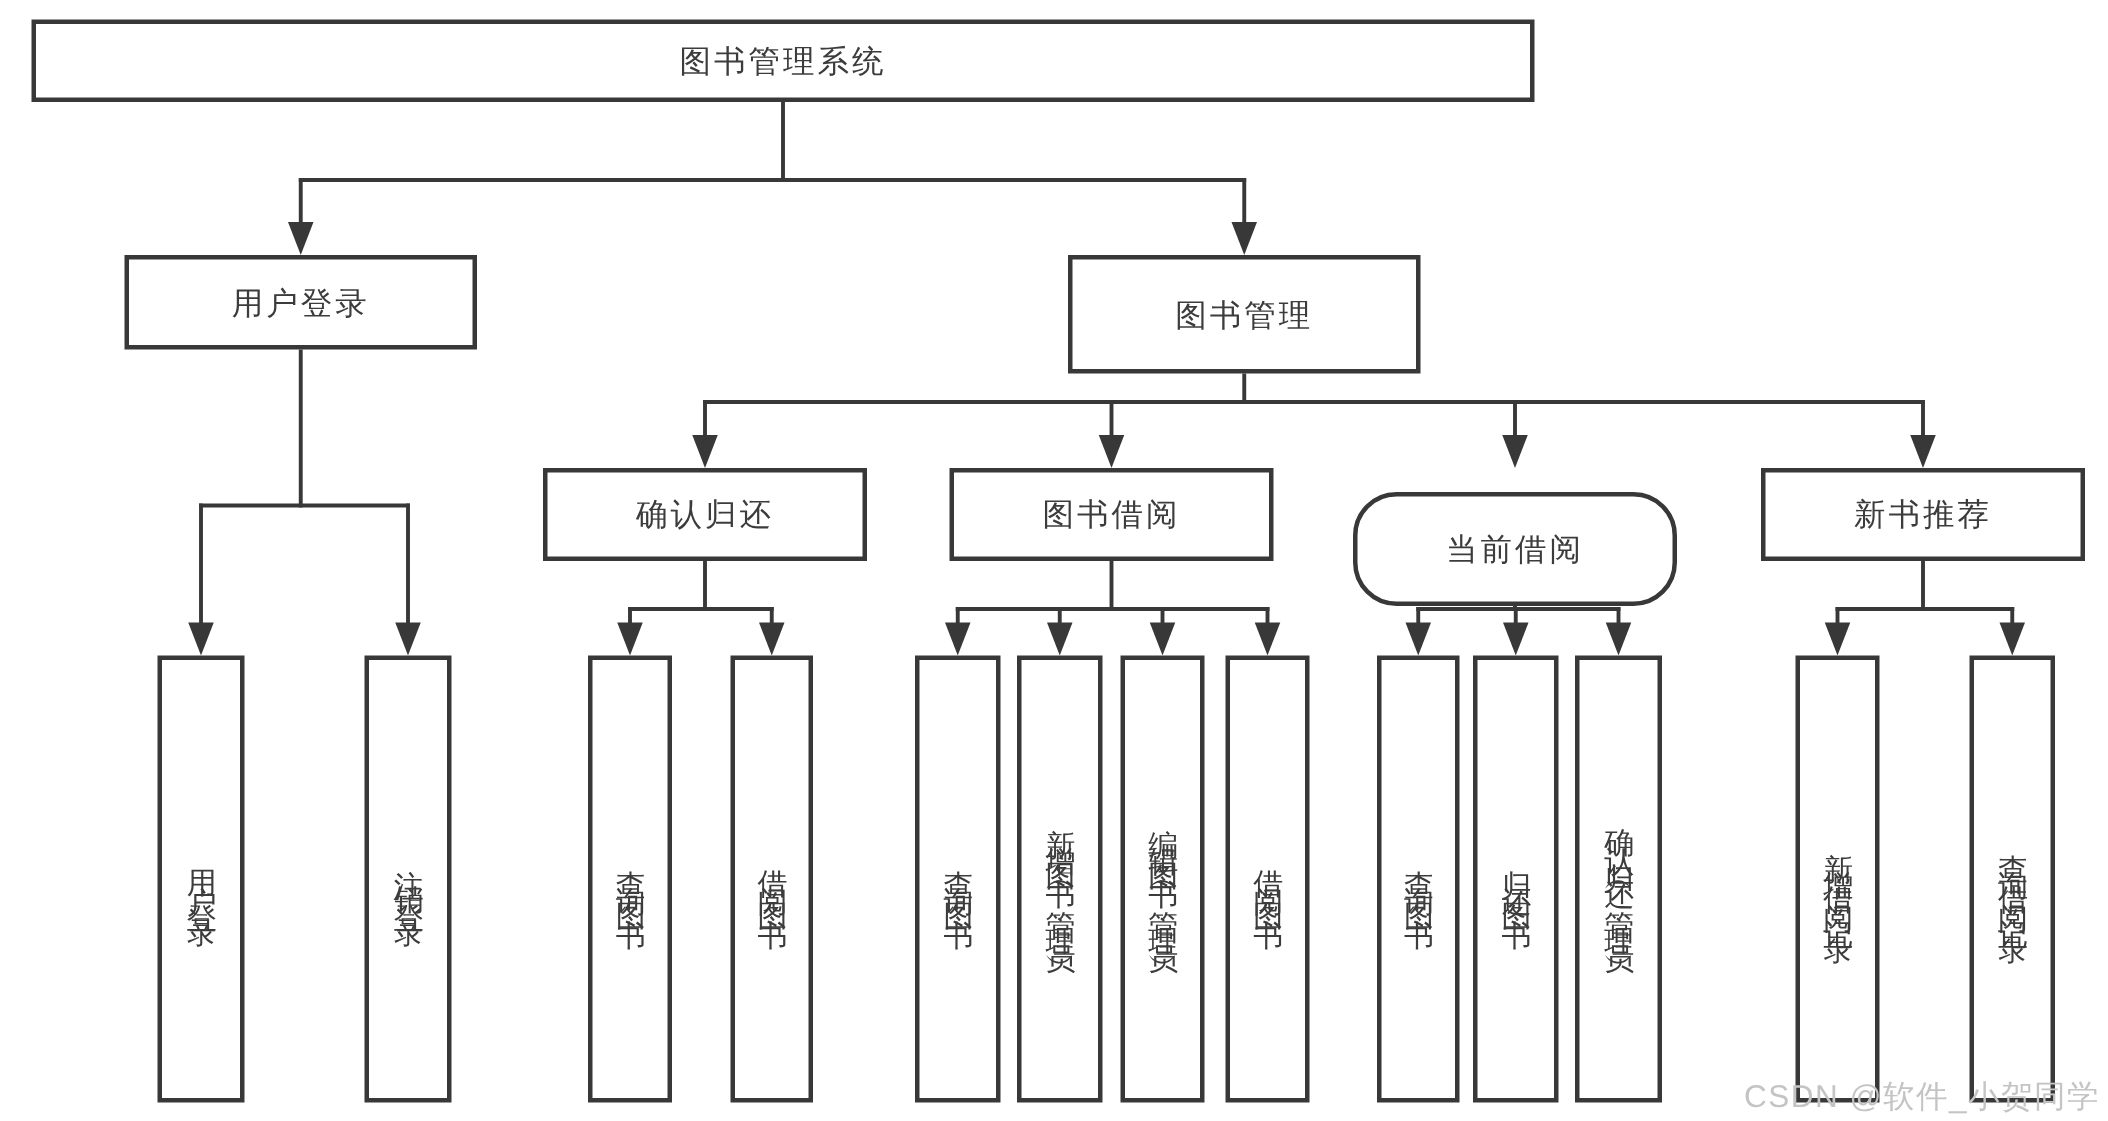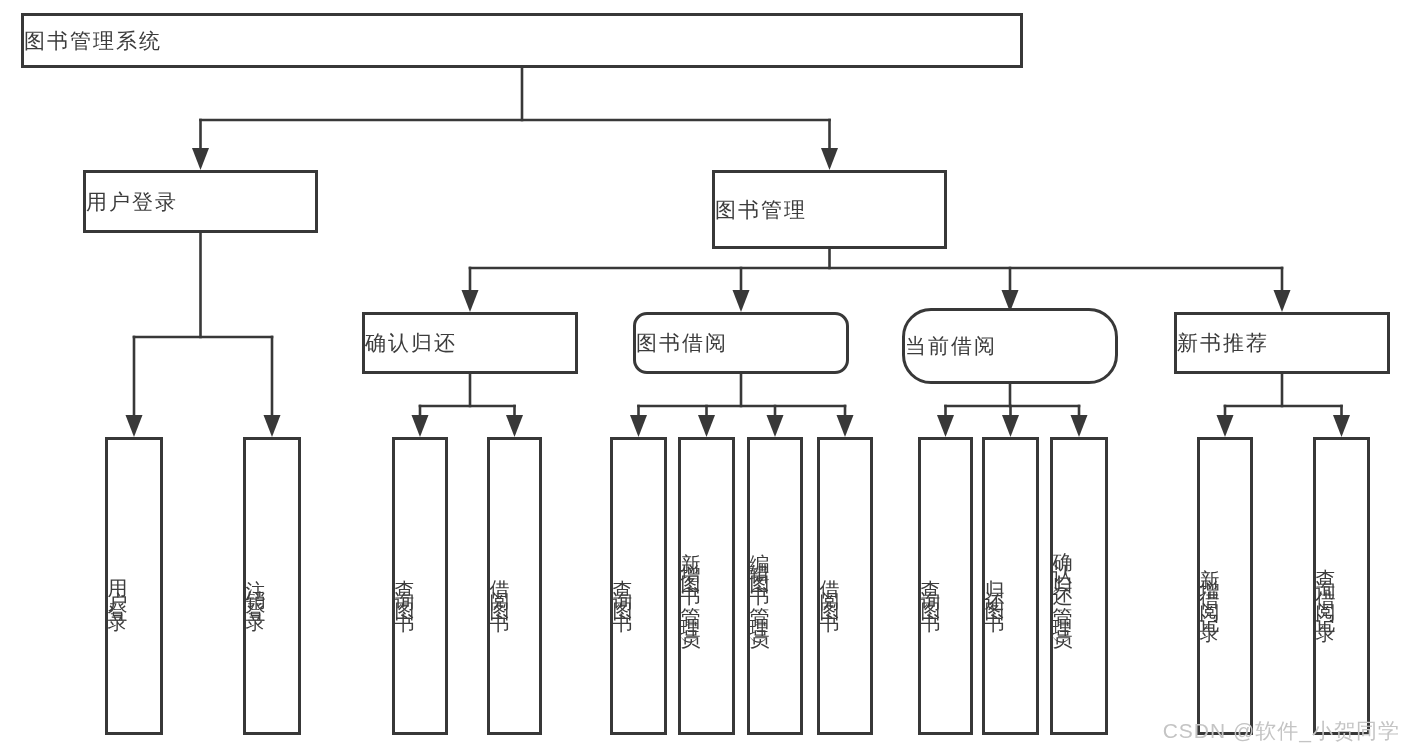--- a/index.html
+++ b/index.html
@@ -9,21 +9,21 @@
     position: relative; overflow: hidden;
     font-family: "Liberation Sans", "DejaVu Sans", sans-serif;
   }
   .stage { position: absolute; left: 0; top: 0; width: 1405px; height: 747px; }
   #connector-layer { position: absolute; left: 0; top: 0; width: 1405px; height: 747px; }
   #nodes { position: absolute; left: 0; top: 0; width: 1405px; height: 747px; }
   .node {
     position: absolute;
     background: #ffffff;
     border: 3px solid var(--line, #383838);
-    display: flex; align-items: center; 
+    display: flex; align-items: center; justify-content: center;
     color: var(--ink, #3c3c3c);
     font-size: 21px;
     z-index: 2;
   }
   .node .lbl { letter-spacing: 2px; white-space: nowrap; }
   .node.vertical { font-size: 20px; }
   .node.vertical .lbl {
     writing-mode: vertical-rl;
     letter-spacing: 11px;
     line-height: 1;
@@ -102,24 +102,24 @@
       </div>
       <div class="node" style="left: 83px; top: 170px; width: 235px; height: 63px;">
         <span class="lbl">用户登录</span>
       </div>
       <div class="node" style="left: 712px; top: 170px; width: 235px; height: 79px;">
         <span class="lbl">图书管理</span>
       </div>
       <div class="node" style="left: 362px; top: 312px; width: 216px; height: 62px;">
         <span class="lbl">确认归还</span>
       </div>
-      <div class="node" style="left: 633px; top: 312px; width: 216px; height: 62px; border-radius: 14px;">
+      <div class="node" style="left: 633px; top: 312px; width: 216px; height: 62px;">
         <span class="lbl">图书借阅</span>
       </div>
-      <div class="node" style="left: 902px; top: 308px; width: 216px; height: 76px; border-radius: 29px;">
+      <div class="node" style="left: 902px; top: 328px; width: 216px; height: 76px; border-radius: 29px;">
         <span class="lbl">当前借阅</span>
       </div>
       <div class="node" style="left: 1174px; top: 312px; width: 216px; height: 62px;">
         <span class="lbl">新书推荐</span>
       </div>
       <div class="node vertical" style="left: 105px; top: 437px; width: 58px; height: 298px;">
         <span class="lbl">用户登录</span>
       </div>
       <div class="node vertical" style="left: 243px; top: 437px; width: 58px; height: 298px;">
         <span class="lbl">注销登录</span>

